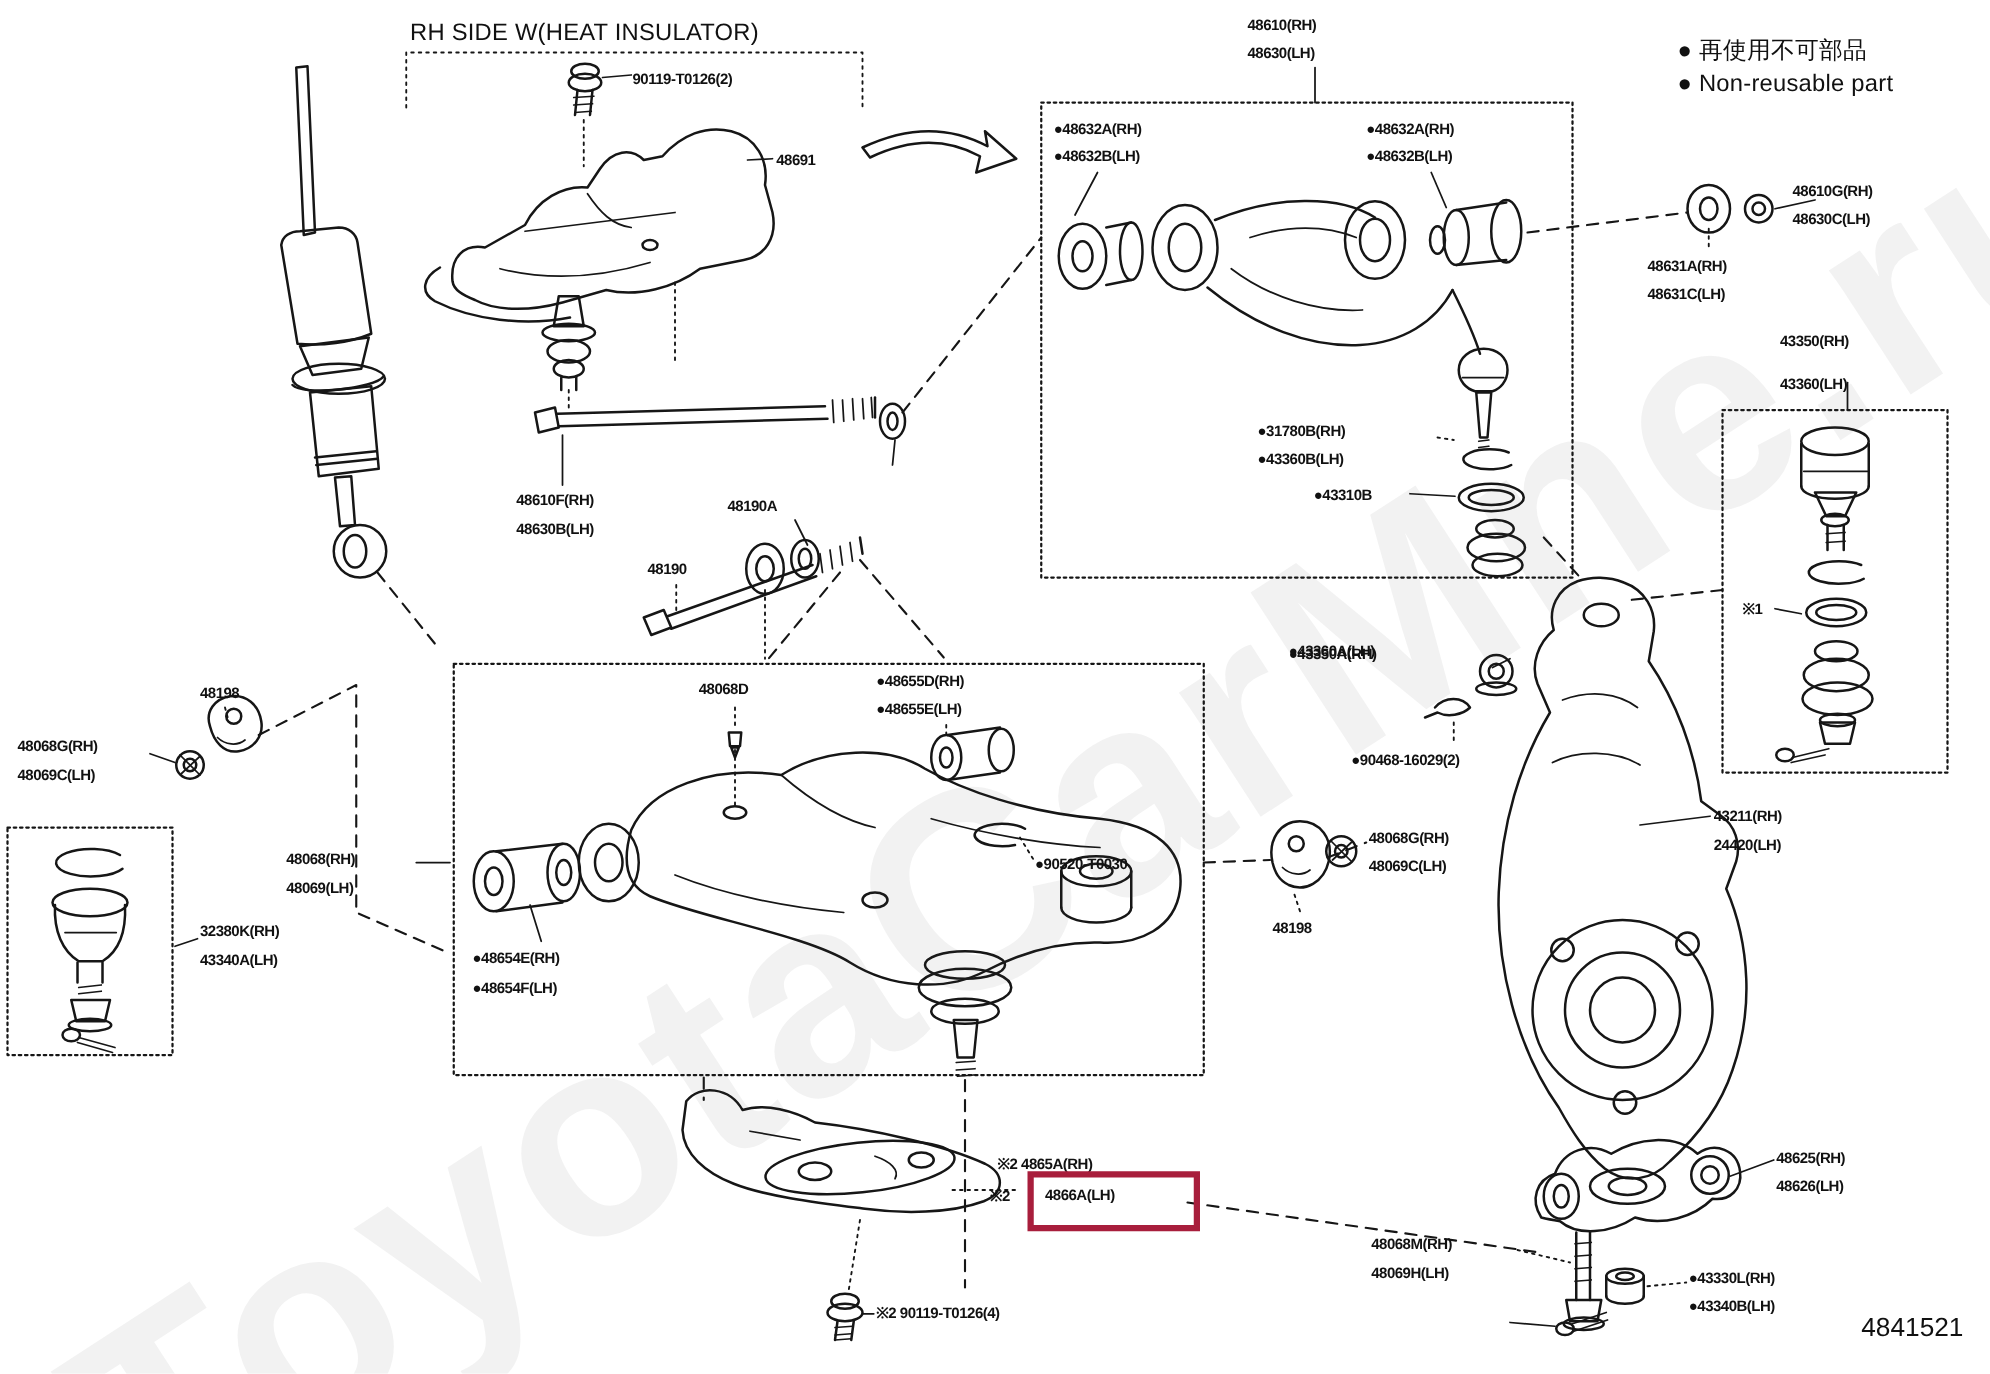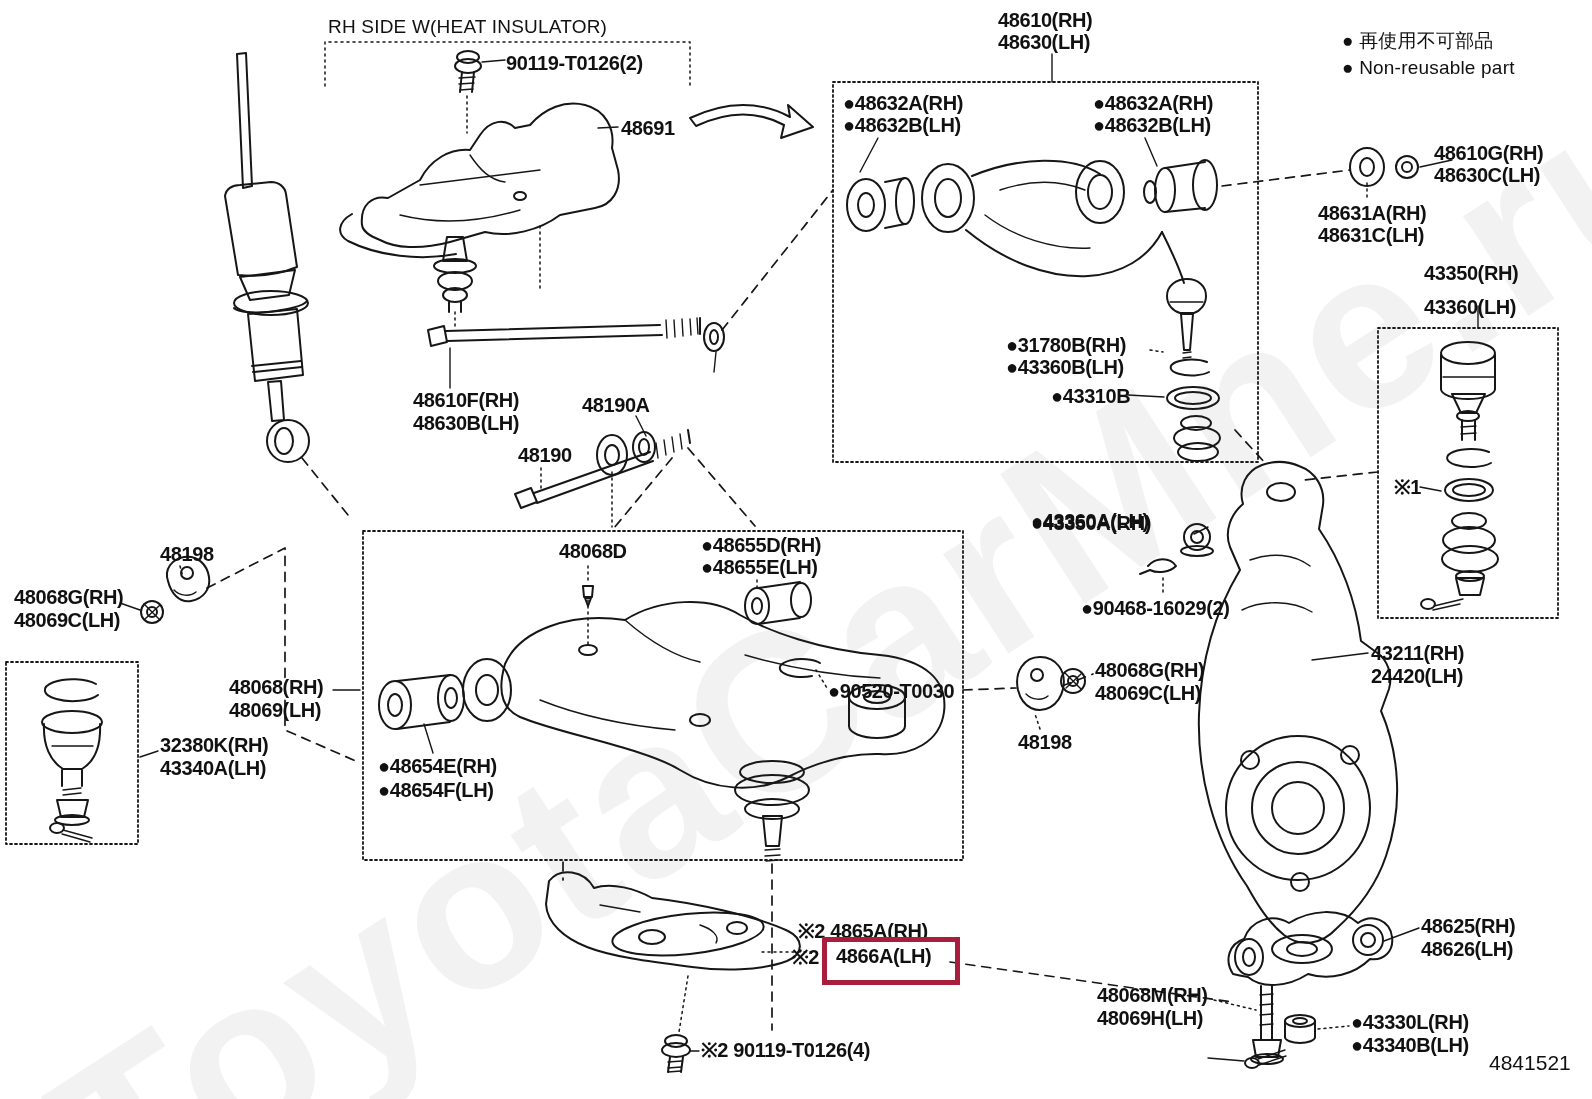--- a/index.html
+++ b/index.html
@@ -6,21 +6,21 @@
   #canvas{position:relative;width:1592px;height:1099px;background:#ffffff;overflow:hidden;
           font-family:"Liberation Sans",sans-serif;color:#111;}
   svg.art{position:absolute;left:0;top:0;width:1592px;height:1099px;}
   svg.art path,svg.art ellipse,svg.art circle,svg.art line,svg.art rect,svg.art polyline{
       stroke:#161616;stroke-width:2;fill:none;stroke-linecap:round;stroke-linejoin:round;}
   svg.art .box{stroke-dasharray:2 3;stroke-width:1.8;}
   svg.art .dot{stroke-dasharray:2 4;stroke-width:1.5;}
   svg.art .dash{stroke-dasharray:9 7;stroke-width:1.7;}
   svg.art .thin{stroke-width:1.4;}
   svg.art .wfill{fill:#fff;}
-  .lbl{position:absolute;font-weight:700;font-size:20px;line-height:22px;letter-spacing:-0.4px;
+  .lbl{position:absolute;font-weight:700;font-size:12px;line-height:22px;letter-spacing:-0.4px;
        white-space:pre;z-index:3;}
   .note{position:absolute;font-weight:400;font-size:19px;line-height:22px;letter-spacing:0.2px;
        white-space:pre;z-index:3;}
   #watermark{position:absolute;left:10px;top:1055px;transform:rotate(-33deg);transform-origin:0 0;
        font-size:225px;font-weight:700;color:rgba(70,70,70,0.07);white-space:nowrap;
        letter-spacing:4px;z-index:1;}
   #hl-box{position:absolute;left:822px;top:937px;width:128px;height:38px;
        border:5px solid #a81e3c;z-index:4;background:transparent;}
   #hl-box .lbl{left:9px;top:3px;}
   #diagram-id{position:absolute;left:1489px;top:1051px;font-weight:400;font-size:21px;z-index:3;}

